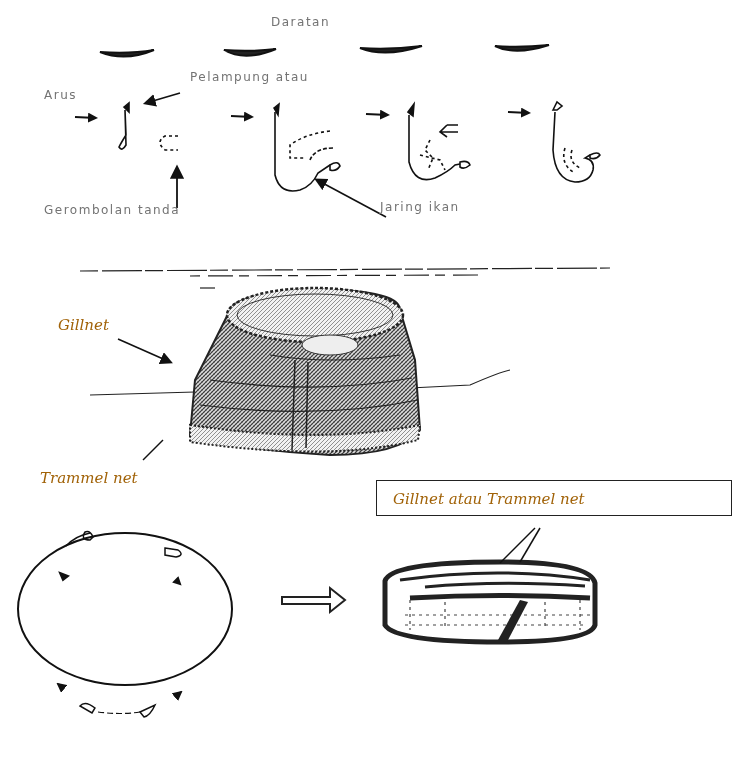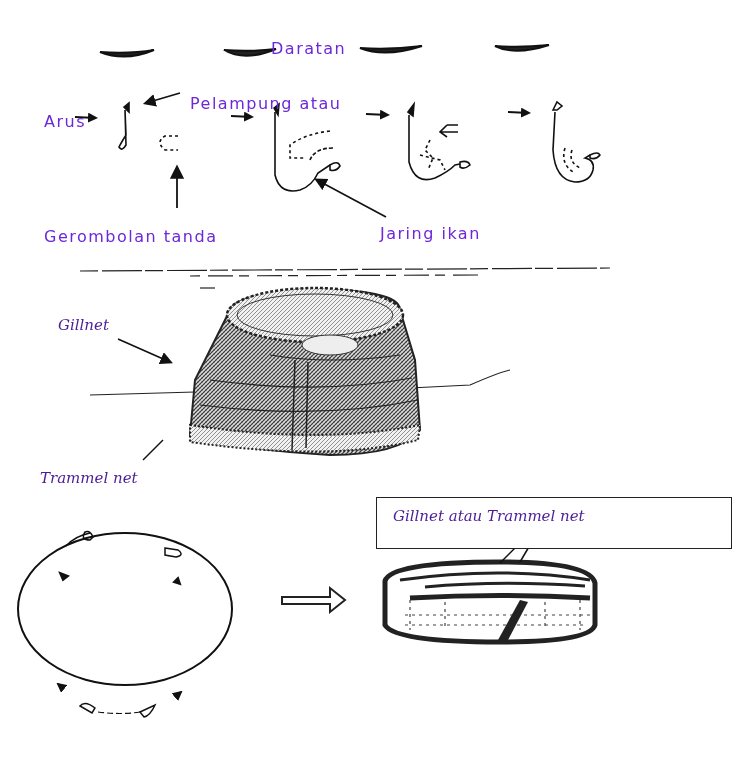--- a/index.html
+++ b/index.html
@@ -1,21 +1,21 @@
 <!DOCTYPE html>
 <html><head>
   <meta charset="utf-8">
   <style>
     html, body { margin: 0; padding: 0; background: #ffffff; }
     body { width: 751px; height: 759px; position: relative; overflow: hidden; font-family: "DejaVu Sans", sans-serif; color: #111; }
     .abs { position: absolute; }
-    .label-sans { font-family: "DejaVu Sans", sans-serif; font-size: 16px; letter-spacing: 1.5px; color: #6d28d9; white-space: nowrap; margin-top: 24px; }
-    .label-italic { font-family: "DejaVu Serif", serif; font-style: italic; font-size: 15px; color: #4c1d95; white-space: nowrap; }
+    .label-sans { font-family: "DejaVu Sans", sans-serif; font-size: 12px; letter-spacing: 1.5px; color: #737373; white-space: nowrap; }
+    .label-italic { font-family: "DejaVu Serif", serif; font-style: italic; font-size: 15px; color: #a16207; white-space: nowrap; }
     svg { position: absolute; left: 0; top: 0; }
-    .callout-box { position: absolute; left: 376px; top: 497px; width: 356px; height: 52px; border: 1.5px solid #222; background: #fff; box-sizing: border-box; }
+    .callout-box { position: absolute; left: 376px; top: 480px; width: 356px; height: 36px; border: 1.5px solid #222; background: #fff; box-sizing: border-box; }
     .callout-box span { position: absolute; left: 16px; top: 9px; }
   </style>
 </head>
 <body>
 
 <svg width="751" height="759" viewBox="0 0 751 759">
   <defs>
     <pattern id="mesh" width="4" height="4" patternUnits="userSpaceOnUse">
       <rect width="4" height="4" fill="#ddd"></rect>
       <path d="M0,4 L4,0" stroke="#333" stroke-width="1.1"></path>

